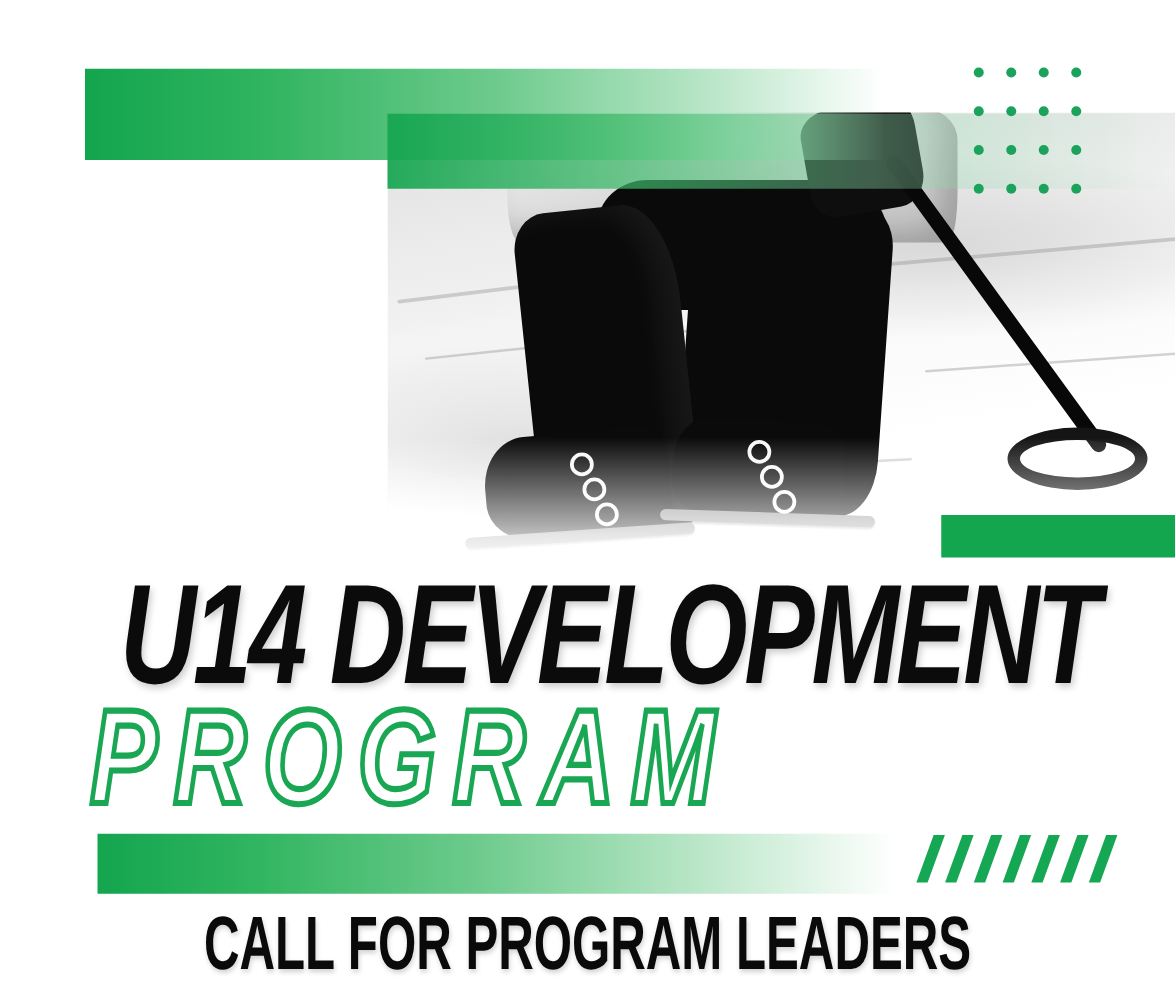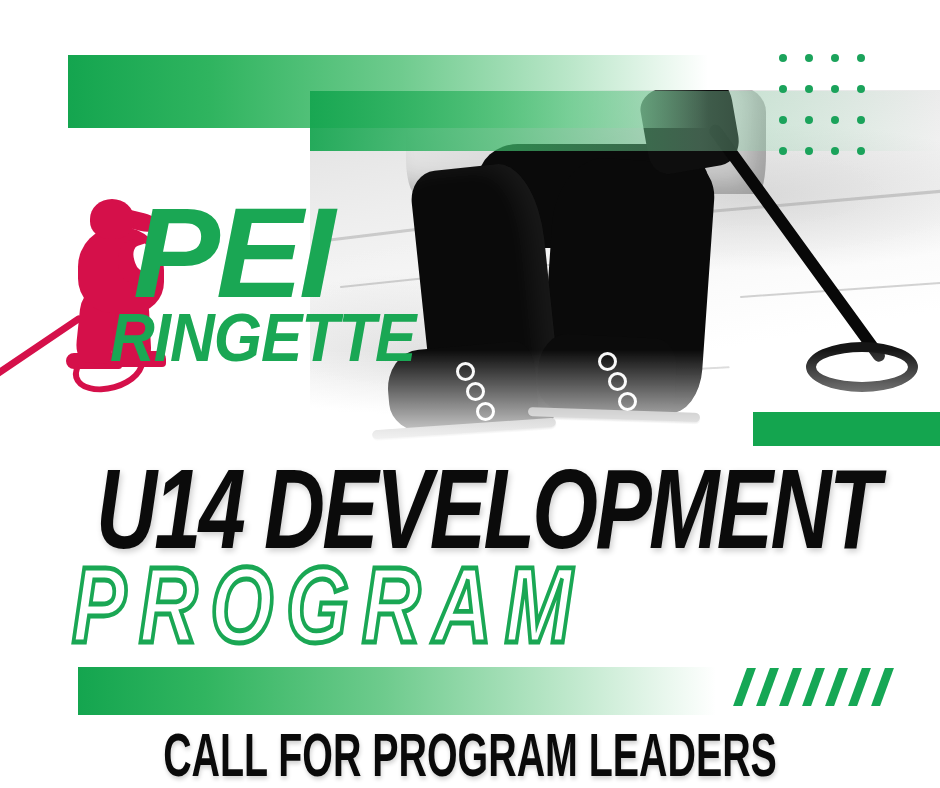--- a/index.html
+++ b/index.html
@@ -363,35 +363,18 @@
   <div class="slashes">
     <div class="slash"></div>
     <div class="slash"></div>
     <div class="slash"></div>
     <div class="slash"></div>
     <div class="slash"></div>
     <div class="slash"></div>
     <div class="slash"></div>
   </div>
 
-  <div class="logo">
-    <div class="player">
-      <div class="stick-shaft"></div>
-      <div class="stick-ring"></div>
-      <div class="pc p-skateb"></div>
-      <div class="pc p-skatef"></div>
-      <div class="pc p-legb"></div>
-      <div class="pc p-legf"></div>
-      <div class="pc p-torso"></div>
-      <div class="pc p-arm"></div>
-      <div class="p-armhole"></div>
-      <div class="pc p-pony"></div>
-      <div class="pc p-helmet"></div>
-    </div>
-    <div class="logo-pei">PEI</div>
-    <div class="logo-ringette">RINGETTE</div>
-  </div>
 
   <div class="headline">U14 DEVELOPMENT</div>
   <div class="subhead">PROGRAM</div>
   <div class="tagline">CALL FOR PROGRAM LEADERS</div>
 
 </div>
 
 </body></html>

